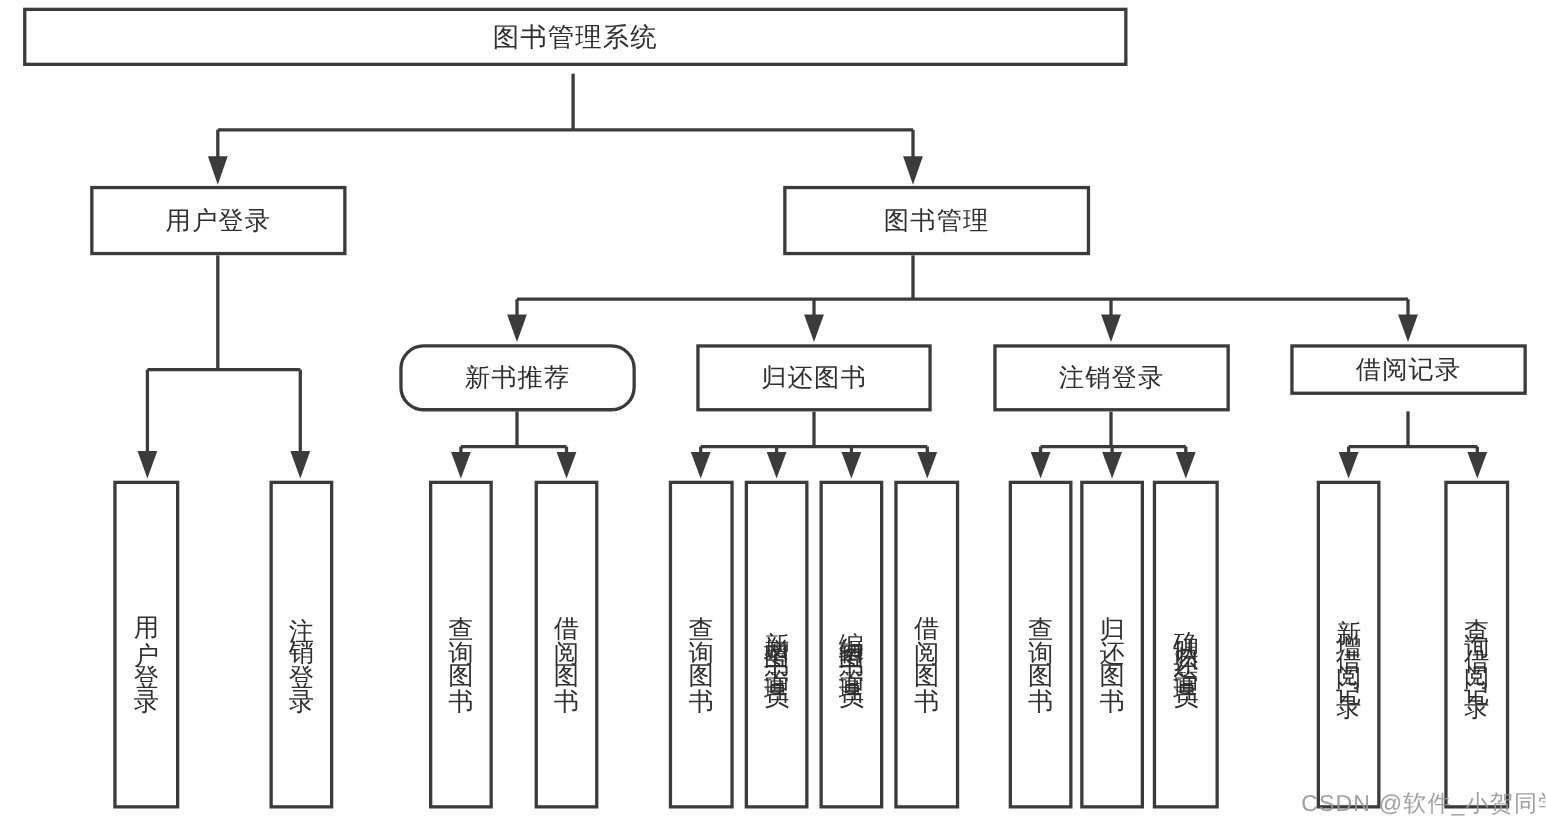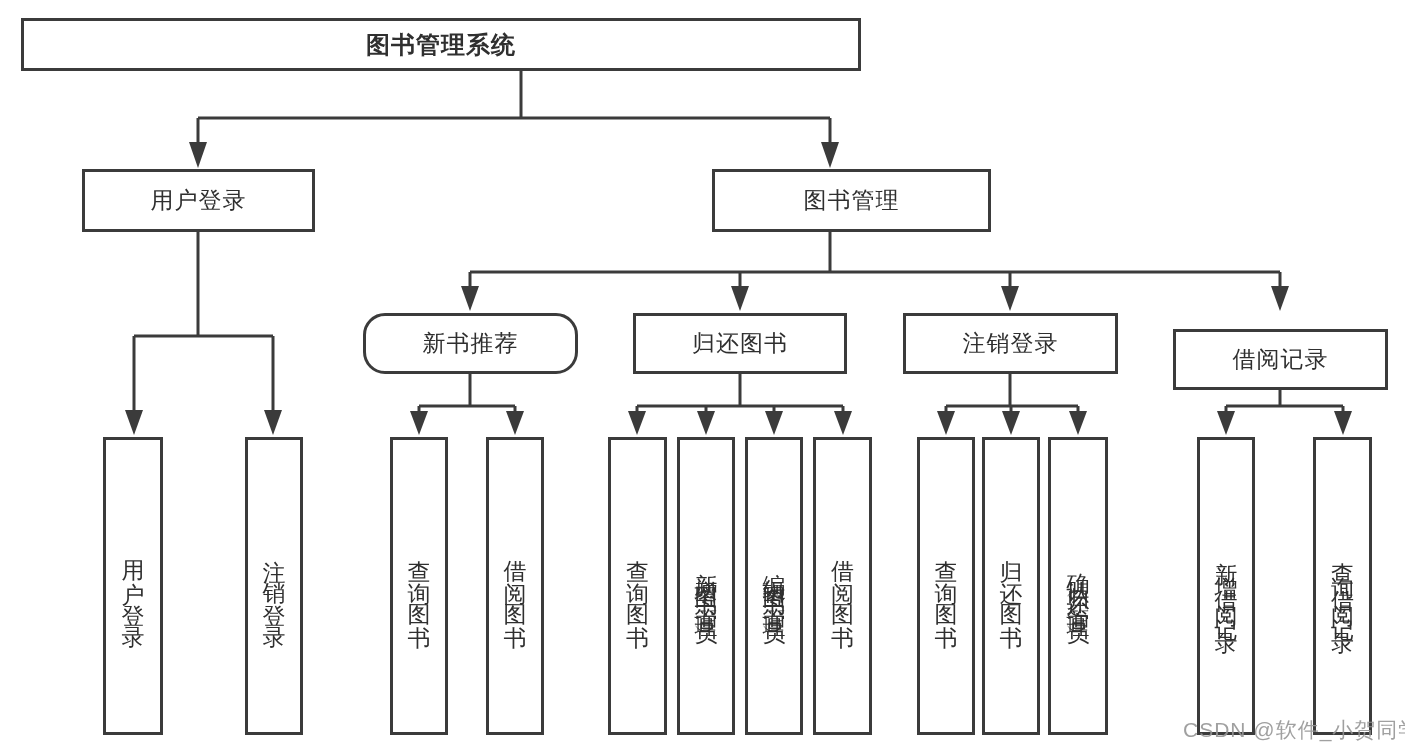--- a/index.html
+++ b/index.html
@@ -132,41 +132,41 @@
     <polygon points="1069,411 1087,411 1078,435"></polygon>
 
     <path d="M1280 374 V406"></path>
     <path d="M1226 406 H1343"></path>
     <path d="M1226 406 V414"></path>
     <polygon points="1217,411 1235,411 1226,435"></polygon>
     <path d="M1343 406 V414"></path>
     <polygon points="1334,411 1352,411 1343,435"></polygon>
   </svg>
 
-  <div class="node hbox root-box" style="left:21px; top:18px; width:840px; height:53px;font-weight:bold;">
+  <div class="node hbox root-box" style="left:21px; top:7px; width:1004px; height:53px;">
     <span>图书管理系统</span>
   </div>
 
   <div class="node hbox" style="left:82px; top:169px; width:233px; height:63px;">
     <span>用户登录</span>
   </div>
   <div class="node hbox" style="left:712px; top:169px; width:279px; height:63px;">
     <span>图书管理</span>
   </div>
 
   <div class="node hbox" style="left:363px; top:313px; width:215px; height:61px;border-radius:22px;">
     <span>新书推荐</span>
   </div>
   <div class="node hbox" style="left:633px; top:313px; width:214px; height:61px;">
     <span>归还图书</span>
   </div>
   <div class="node hbox" style="left:903px; top:313px; width:215px; height:61px;">
     <span>注销登录</span>
   </div>
-  <div class="node hbox" style="left:1173px; top:313px; width:215px; height:61px;margin-top:16px;">
+  <div class="node hbox" style="left:1173px; top:313px; width:215px; height:46px;">
     <span>借阅记录</span>
   </div>
 
   <div class="node vbox sp-lg" style="left:103px; width:60px;">
     <span class="vtext">用户登录</span>
   </div>
   <div class="node vbox sp-lg" style="left:245px; width:58px;">
     <span class="vtext">注销登录</span>
   </div>
 

